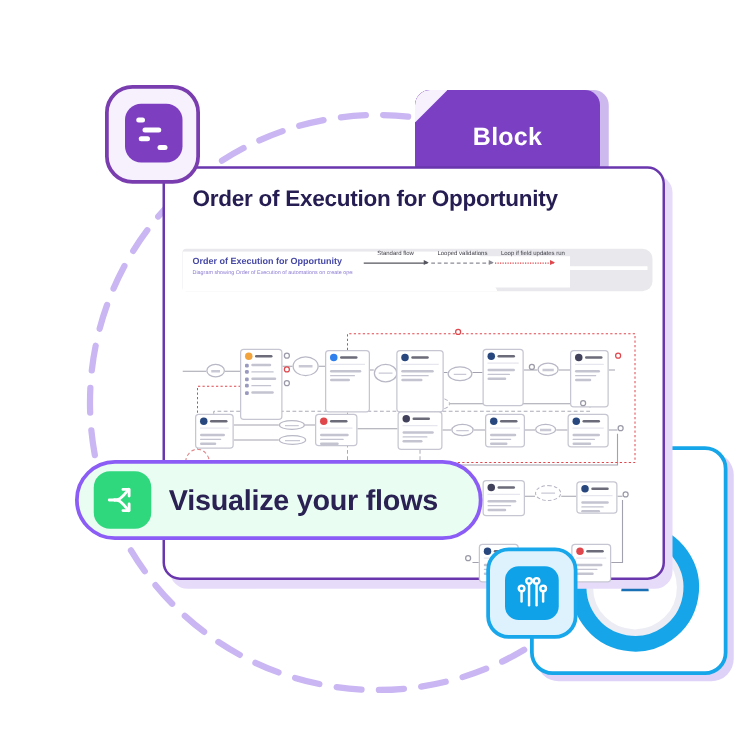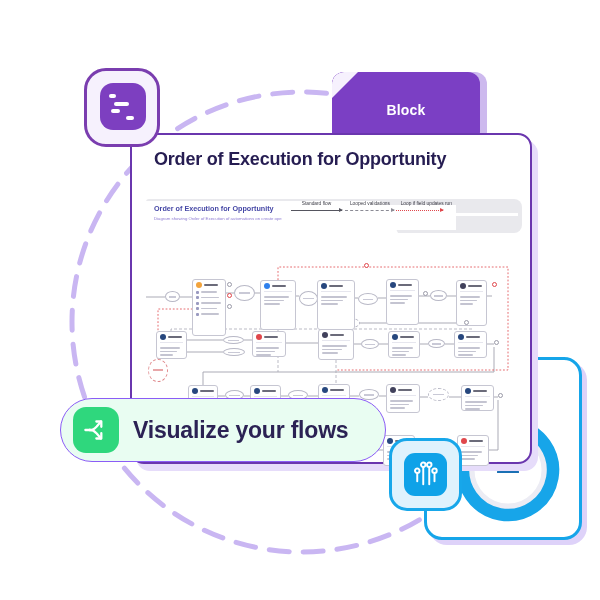--- a/index.html
+++ b/index.html
@@ -11,21 +11,21 @@
   
   .dashed-circle{position:absolute;left:0;top:0;z-index:0;}
 
   
   .block-tab{position:absolute;left:332px;top:72px;width:155px;height:72px;z-index:1;
              background:#cdb9ee;border-radius:12px;}
   .tab-body{position:absolute;left:0;top:0;width:148px;height:72px;background:#7b3fc4;
             border-radius:12px;display:flex;align-items:center;justify-content:center;overflow:hidden;}
   .tab-fold{position:absolute;left:0;top:0;width:26px;height:26px;background:#f6f1fd;
             clip-path:polygon(0 0,100% 0,0 100%);border-top-left-radius:12px;}
-  .tab-label{color:#fff;font-size:14px;font-weight:800;letter-spacing:.2px;margin-top:4px;}
+  .tab-label{color:#fff;font-size:20px;font-weight:800;letter-spacing:.2px;margin-top:4px;}
 
   
   .blue-card{position:absolute;left:424px;top:357px;width:158px;height:183px;z-index:1;
              background:#fff;border:3px solid #15a5e9;border-radius:18px;
              box-shadow:5px 5px 0 #ded2f9;overflow:hidden;}
 
   
   .main-card{position:absolute;left:130px;top:133px;width:402px;height:331px;z-index:2;
              background:#fff;border:2px solid #6a36ae;border-radius:14px;
              box-shadow:6px 7px 0 #e6dcfa;}
@@ -76,22 +76,22 @@
 
   
   .purple-icon{position:absolute;left:84px;top:68px;width:76px;height:79px;z-index:3;
                background:#f6f1fd;border:3.5px solid #7a3daf;border-radius:22px;}
   .purple-inner{position:absolute;left:13px;top:12px;width:46px;height:47px;background:#7d3fc0;
                 border-radius:13px;}
   .pbar{position:absolute;height:3.5px;background:#fff;border-radius:2px;}
 
   
   .badge{position:absolute;left:60px;top:368px;width:326px;height:64px;z-index:4;
-         background:#e9fdf2;border:1px solid #8b5cf6;border-radius:32px;
-         display:flex;align-items:center;padding-left:12px;gap:14px;margin-top:30px;}
+         background:#e9fdf2;border:3px solid #8b5cf6;border-radius:32px;
+         display:flex;align-items:center;padding-left:12px;gap:14px;}
   .badge-icon{width:46px;height:46px;border-radius:13px;background:#2fd77d;
               display:flex;align-items:center;justify-content:center;flex:0 0 auto;}
   .badge-label{font-size:23px;font-weight:800;color:#2b2254;letter-spacing:-.2px;white-space:nowrap;}
 
   
   .blue-icon{position:absolute;left:389px;top:438px;width:73px;height:73px;z-index:4;
              background:#def2fd;border:3px solid #17a7ea;border-radius:18px;}
   .blue-inner{position:absolute;left:12px;top:12px;width:43px;height:43px;background:#0fa2e8;
               border-radius:11px;display:flex;align-items:center;justify-content:center;}
 </style>

